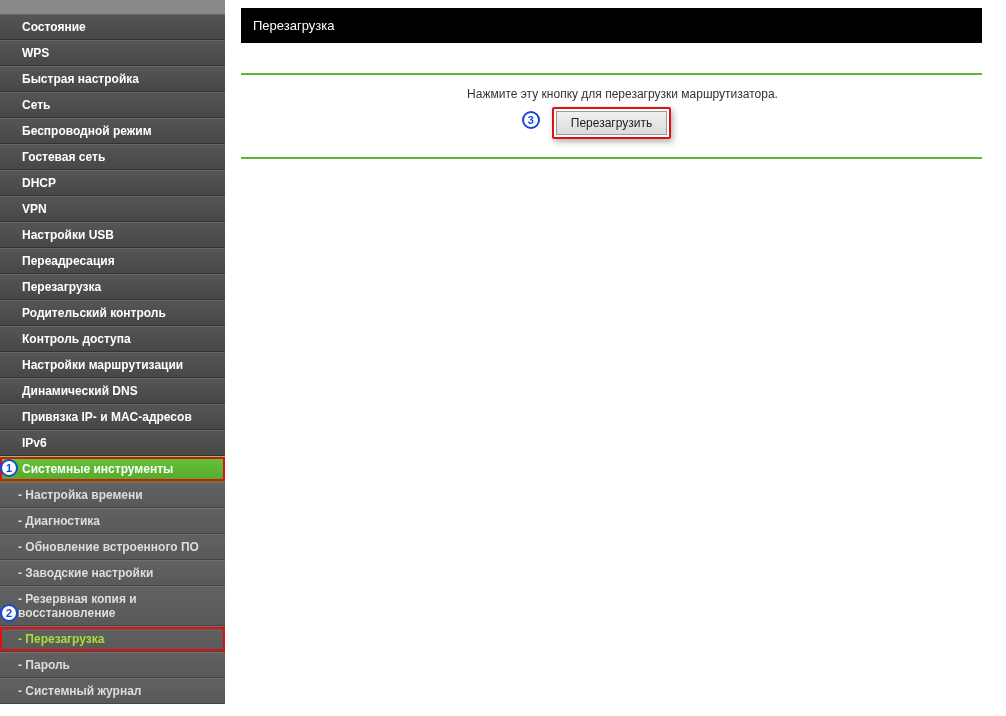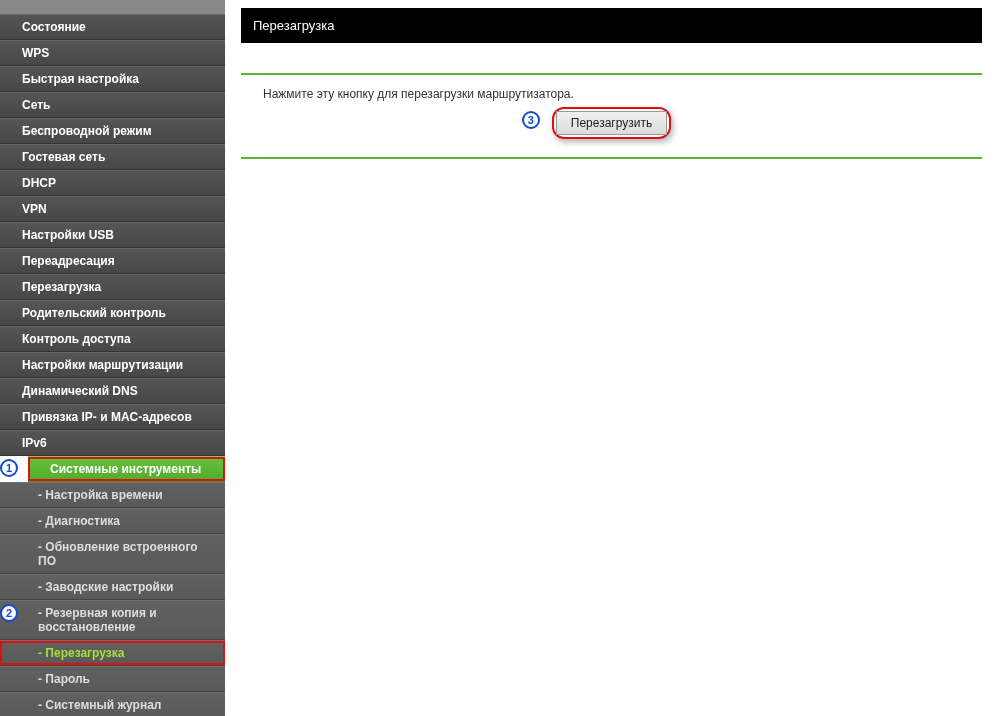--- a/index.html
+++ b/index.html
@@ -34,29 +34,28 @@
   min-height: 24px;
   display: flex;
   align-items: center;
 }
 .menu-item.active-section {
   background: #5cb733;
   background: linear-gradient(to bottom, #66c33a 0%, #52aa2c 100%);
   color: #fff;
   border-top: 1px solid #7dd34e;
   border-bottom: 1px solid #449322;
-  margin-left: 28px;
 }
 .sub-item {
   background: #5e5e5e;
   background: linear-gradient(to bottom, #616161 0%, #595959 100%);
   color: #ddd;
   font-size: 12px;
   font-weight: bold;
-  padding: 5px 10px 5px 38px;
+  padding: 5px 10px 5px 18px;
   border-bottom: 1px solid #444;
   border-top: 1px solid #707070;
   cursor: pointer;
   min-height: 24px;
   display: flex;
   align-items: center;
 }
 .sub-item.selected {
   color: #a4e03a;
   text-align: right;
@@ -78,21 +77,21 @@
   margin-top: 8px;
 }
 .divider {
   border: none;
   border-top: 2px solid #5cb733;
   margin-top: 30px;
 }
 .instruct {
   font-size: 12px;
   color: #333;
-  text-align: left;
+  text-align: center;
   padding: 12px 0 8px 22px;
 }
 .btn-row {
   text-align: center;
   padding-bottom: 12px;
   margin-top: -2px;
 }
 .reboot-btn {
   display: inline-block;
   font-size: 12px;
@@ -100,21 +99,21 @@
   background: linear-gradient(to bottom, #f0f0f0, #dcdcdc);
   border: 1px solid #999;
   padding: 4px 14px;
   cursor: pointer;
   color: #222;
 }
 .btn-annot {
   display: inline-block;
   border: 2px solid #d11;
   padding: 2px;
-  border-radius: 12px;
+  border-radius: 2px;
   box-shadow: 2px 3px 6px rgba(0,0,0,0.3);
   position: relative;
 }
 .divider2 {
   border: none;
   border-top: 2px solid #5cb733;
   margin-top: 6px;
 }
 .callout {
   position: absolute;

